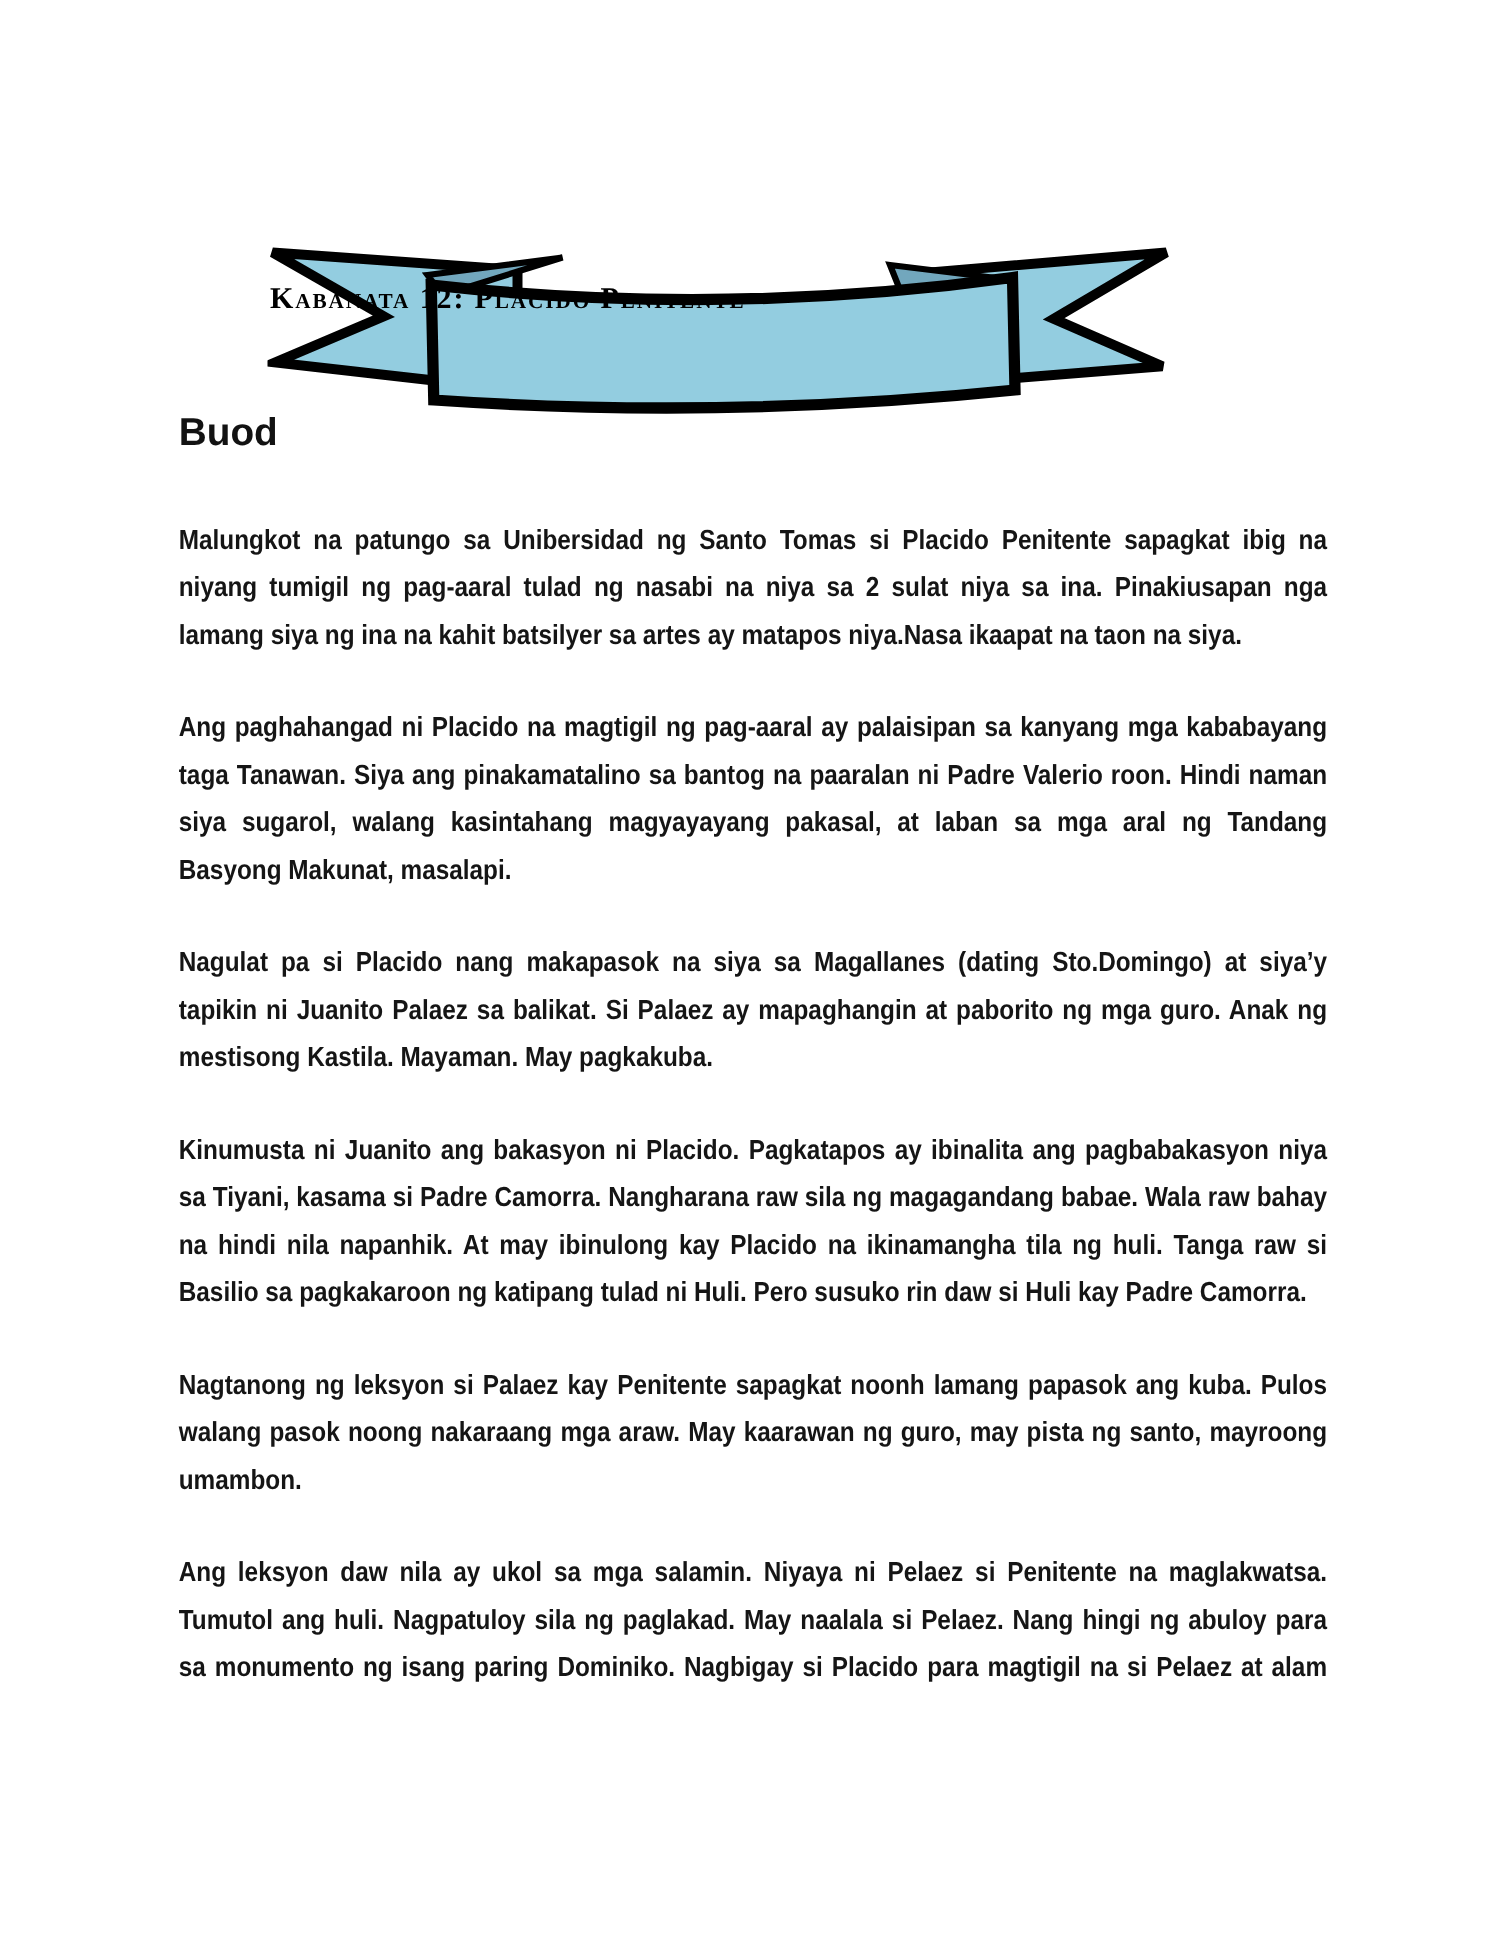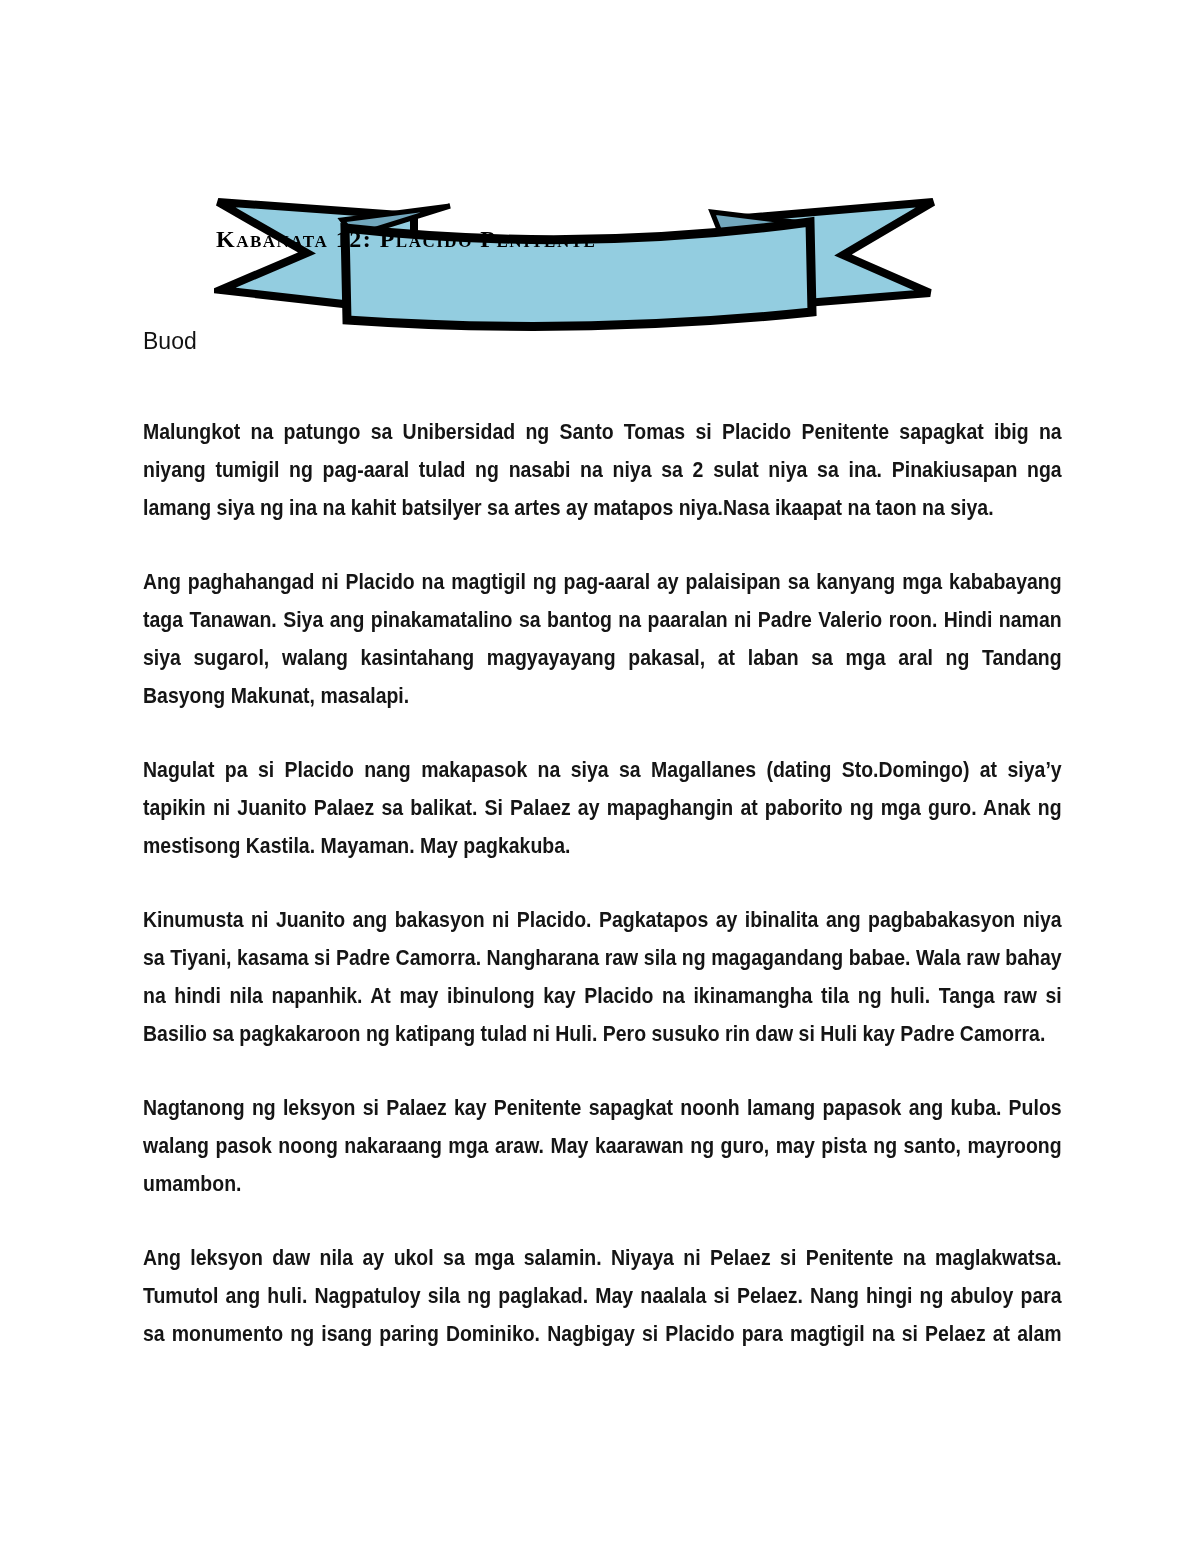--- a/index.html
+++ b/index.html
@@ -35,22 +35,22 @@
     letter-spacing: 1.5px;
     color: #000000;
     white-space: nowrap;
   }
 
   
   .heading {
     position: absolute;
     left: 143px;
     top: 328px;
-    font-size: 23px;
-    font-weight: normal;
+    font-size: 31px;
+    font-weight: bold;
     color: #121212;
   }
 
   
   .content {
     position: absolute;
     left: 143px;
     top: 413px;
     width: 1038px;
     transform: scaleX(0.885);

